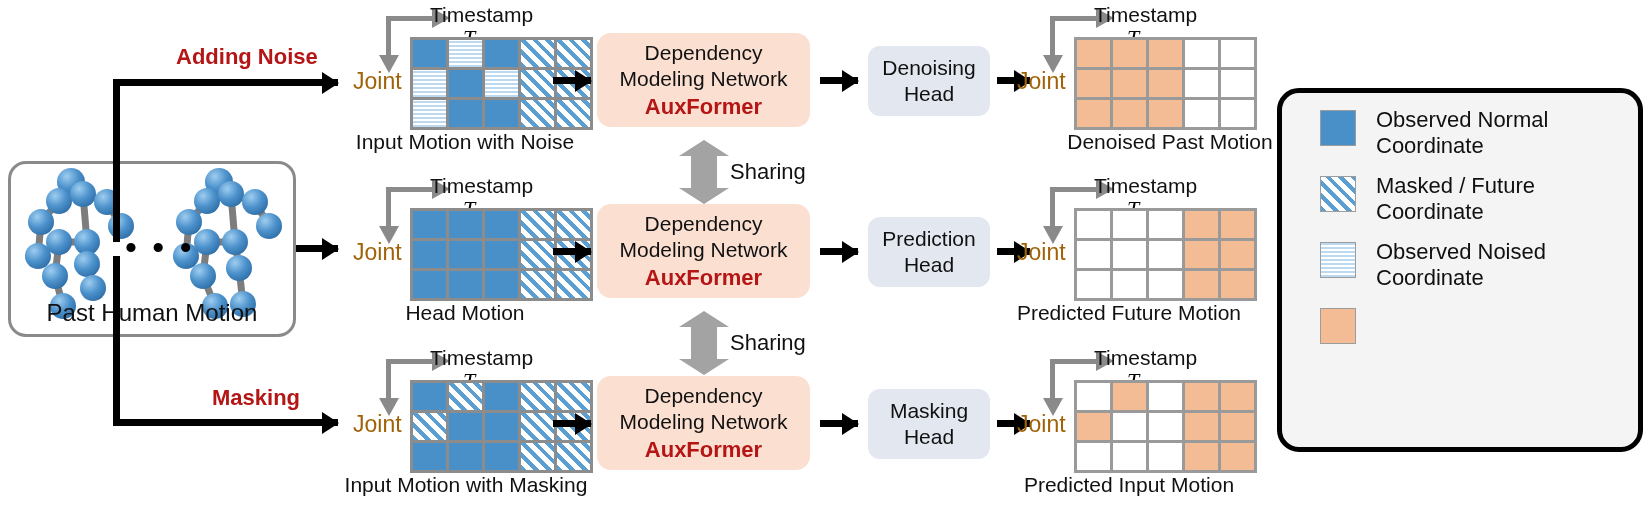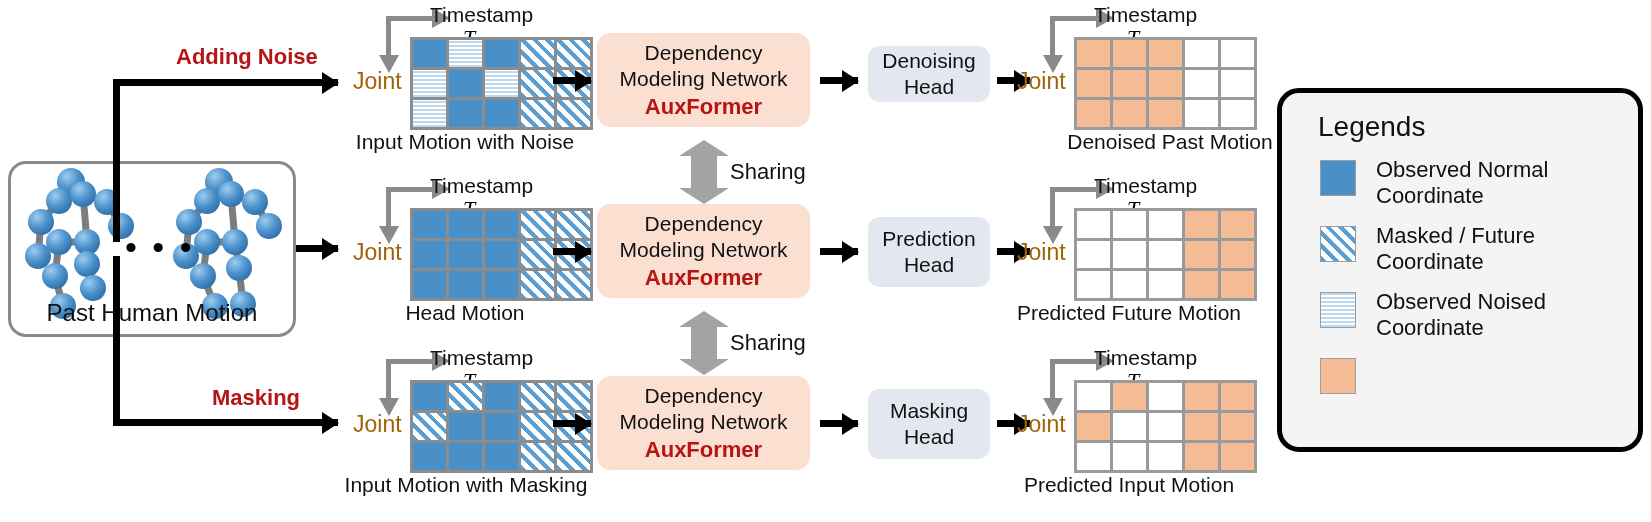--- a/index.html
+++ b/index.html
@@ -169,21 +169,21 @@
     <div class="cell c-hatch"></div>
   </div>
 <div class="abs lbl lbl-c" style="left:340px;top:130px;width:250px;">Input Motion with Noise</div>
 <div class="abs barrow" style="left:553px;top:77px;width:38px;"></div>
 <div class="abs netblk" style="left:597px;top:33px;width:213px;height:94px;">
   <div class="t1"><span>Dependency</span><br>
     <span>Modeling Network</span></div>
   <div class="red" style="margin-top:2px;">AuxFormer</div>
 </div>
 <div class="abs barrow" style="left:820px;top:77px;width:38px;"></div>
-<div class="abs headblk" style="left:868px;top:46px;width:122px;height:56px;">
+<div class="abs headblk" style="left:868px;top:46px;width:122px;height:70px;">
   <div><span>Denoising</span><br>
     <span>Head</span></div>
 </div>
 <div class="abs barrow" style="left:997px;top:77px;width:33px;"></div>
 
 <div class="abs gbar gh" style="left:1050px;top:16px;width:50px;"></div>
 <div class="abs" style="left:1096px;top:8px;">
   <svg width="18" height="20" viewBox="0 0 18 20">
       <polygon points="0,0 18,10 0,20" fill="#8a8a8a"></polygon>
     </svg>
@@ -374,21 +374,20 @@
     <div class="cell c-orange"></div>
     <div class="cell c-white"></div>
     <div class="cell c-white"></div>
     <div class="cell c-white"></div>
     <div class="cell c-orange"></div>
     <div class="cell c-orange"></div>
   </div>
 <div class="abs lbl lbl-c" style="left:993px;top:473px;width:272px;">Predicted Input Motion</div>
 
 <div class="abs" id="legends">
-  <div class="title">Legends</div>
   <div id="legend-rows">
       <div class="lrow">
         <div class="lsw c-blue"></div>
         <div class="ltx">Observed Normal<br>Coordinate</div>
       </div>
       <div class="lrow">
         <div class="lsw c-hatch"></div>
         <div class="ltx">Masked / Future<br>Coordinate</div>
       </div>
       <div class="lrow">

